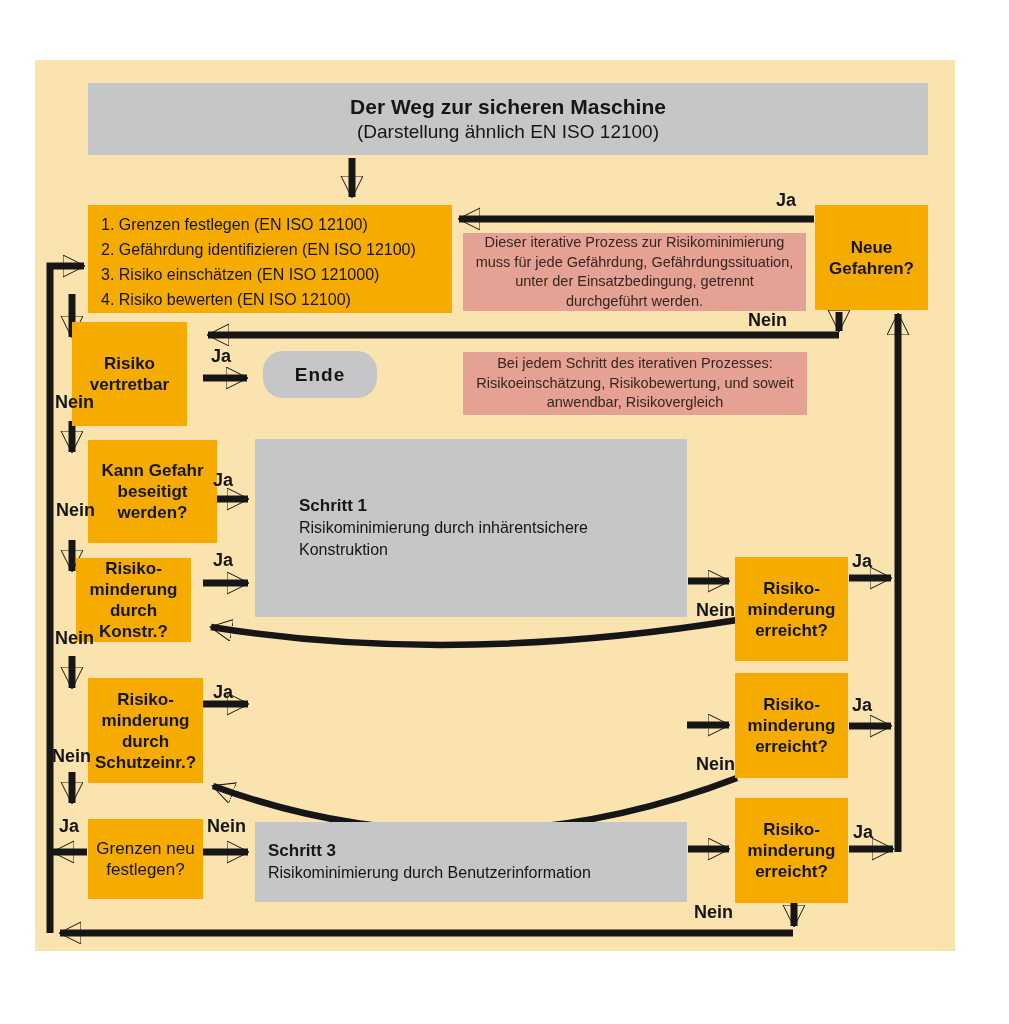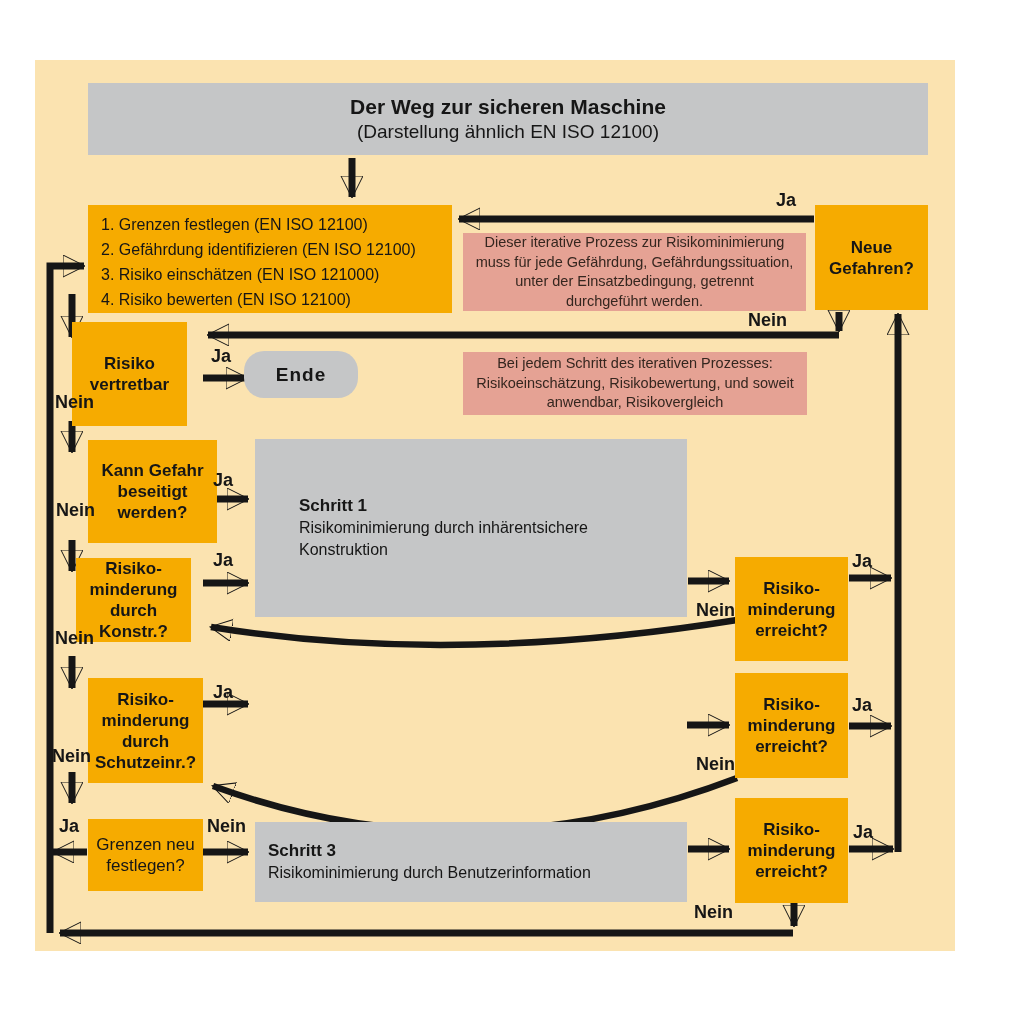--- a/index.html
+++ b/index.html
@@ -96,26 +96,26 @@
     <div>Bei jedem Schritt des iterativen Prozesses:</div>
     <div>Risikoeinschätzung, Risikobewertung, und soweit</div>
     <div>anwendbar, Risikovergleich</div>
   </div>
 
   <div class="box orange" style="left:815px;top:205px;width:113px;height:105px;">Neue Gefahren?</div>
   <div class="box orange" style="left:72px;top:322px;width:115px;height:104px;">Risiko vertretbar</div>
   <div class="box orange" style="left:88px;top:440px;width:129px;height:103px;">Kann Gefahr beseitigt werden?</div>
   <div class="box orange" style="left:76px;top:558px;width:115px;height:84px;">Risiko-minderung durch Konstr.?</div>
   <div class="box orange" style="left:88px;top:678px;width:115px;height:105px;">Risiko-minderung durch Schutzeinr.?</div>
-  <div class="box orange fw-n" style="left:88px;top:819px;width:115px;height:72px;">Grenzen neu festlegen?</div>
+  <div class="box orange fw-n" style="left:88px;top:819px;width:115px;height:80px;">Grenzen neu festlegen?</div>
   <div class="box orange" style="left:735px;top:557px;width:113px;height:104px;">Risiko-minderung erreicht?</div>
   <div class="box orange" style="left:735px;top:673px;width:113px;height:105px;">Risiko-minderung erreicht?</div>
   <div class="box orange" style="left:735px;top:798px;width:113px;height:105px;">Risiko-minderung erreicht?</div>
 
-  <div class="box graybox ende" style="left:244px;top:351px;width:114px;height:47px;border-radius:20px;">Ende</div>
+  <div class="box graybox ende" style="left:263px;top:351px;width:114px;height:47px;border-radius:20px;">Ende</div>
 
   <div class="box graybox schritt" style="left:255px;top:439px;width:432px;height:178px;padding-left:44px;">
     <div class="head">Schritt 1</div>
     <div>Risikominimierung durch inhärentsichere</div>
     <div>Konstruktion</div>
   </div>
   <div class="box graybox schritt" style="left:255px;top:822px;width:432px;height:80px;">
     <div class="head">Schritt 3</div>
     <div>Risikominimierung durch Benutzerinformation</div>
   </div>

